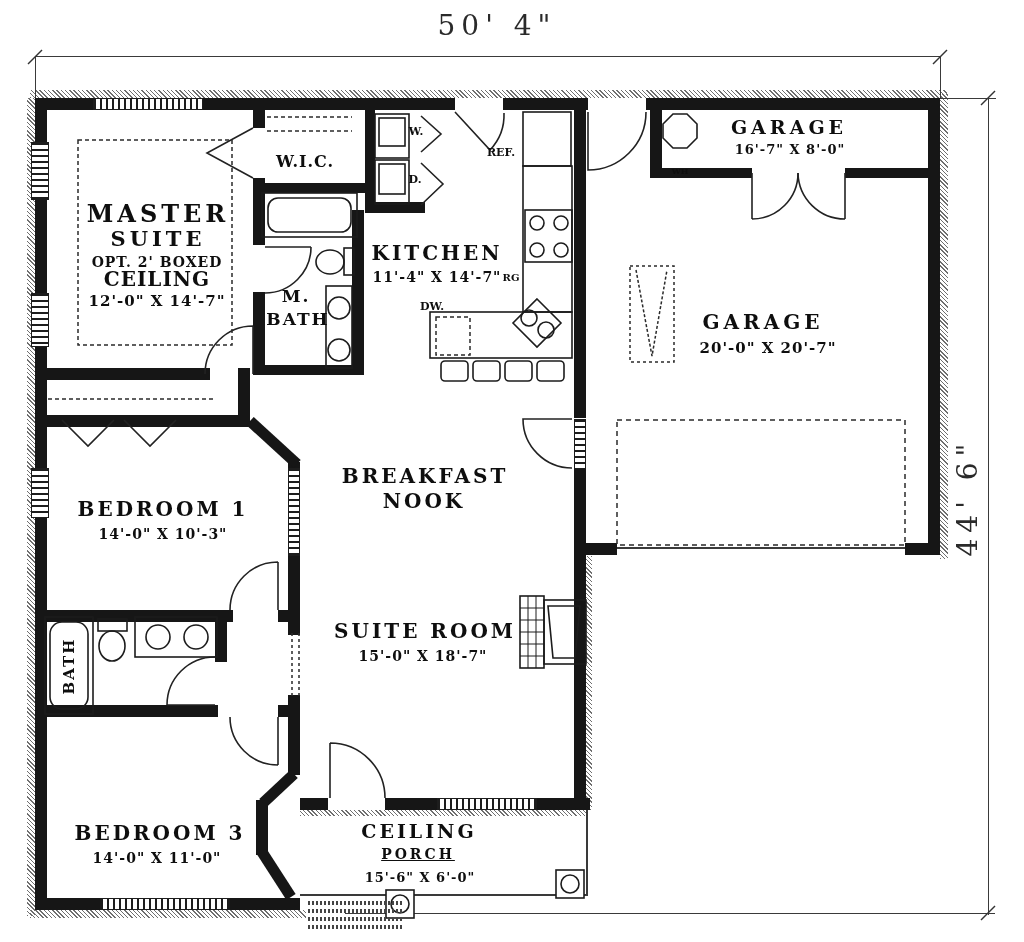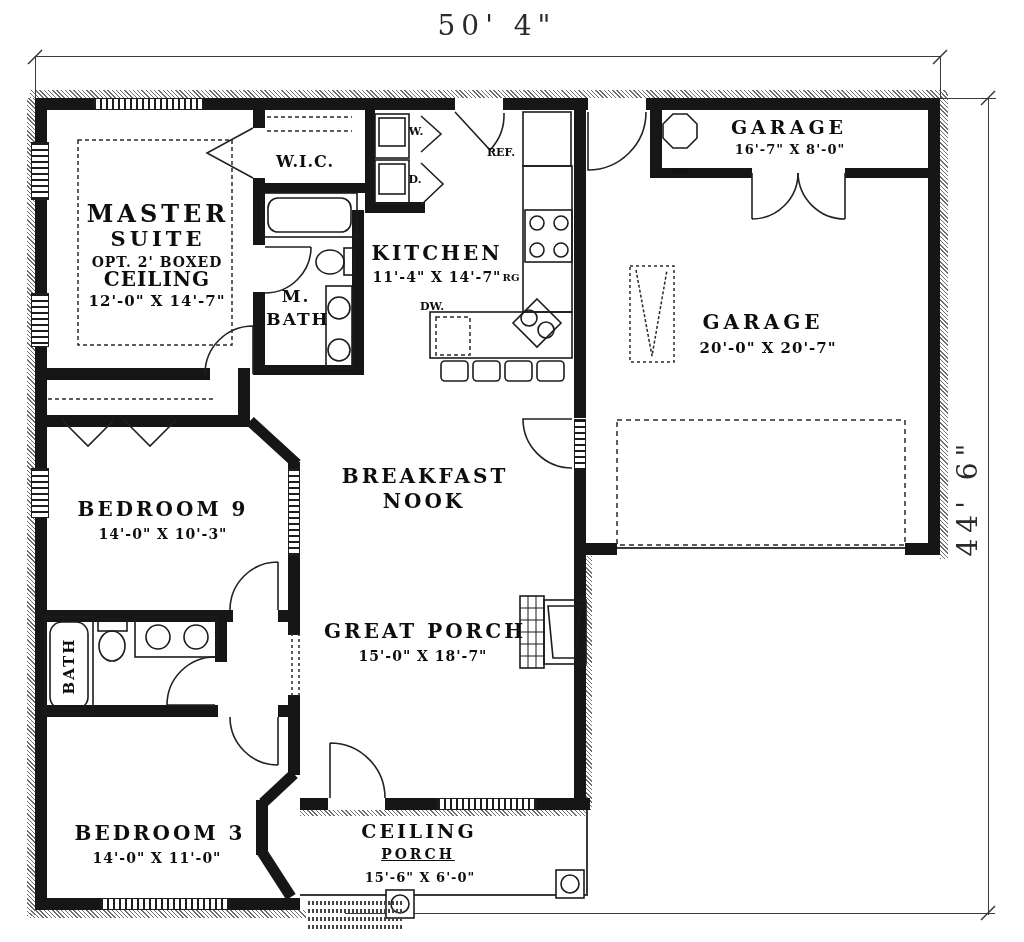--- a/index.html
+++ b/index.html
@@ -208,27 +208,27 @@
   <div class="lbl" style="left:416px;top:131px;font-size:11px;">W.</div>
   <div class="lbl" style="left:415px;top:179px;font-size:11px;">D.</div>
   <div class="lbl" style="left:680px;top:131px;font-size:8px;margin-top:40px;">WH</div>
 
   <div class="lbl" style="left:789px;top:127px;font-size:19px;letter-spacing:4px;">GARAGE</div>
   <div class="lbl" style="left:790px;top:149px;font-size:13px;letter-spacing:1px;">16'-7" X 8'-0"</div>
 
   <div class="lbl" style="left:763px;top:322px;font-size:20px;letter-spacing:4px;">GARAGE</div>
   <div class="lbl" style="left:768px;top:348px;font-size:15px;letter-spacing:1px;">20'-0" X 20'-7"</div>
 
-  <div class="lbl" style="left:163px;top:509px;font-size:20px;letter-spacing:3px;">BEDROOM 9</div>
+  <div class="lbl" style="left:163px;top:509px;font-size:20px;letter-spacing:3px;">BEDROOM 1</div>
   <div class="lbl" style="left:163px;top:534px;font-size:14px;letter-spacing:1px;">14'-0" X 10'-3"</div>
 
   <div class="lbl" style="left:425px;top:476px;font-size:20px;letter-spacing:3px;">BREAKFAST</div>
   <div class="lbl" style="left:424px;top:501px;font-size:20px;letter-spacing:3px;">NOOK</div>
 
-  <div class="lbl" style="left:425px;top:631px;font-size:20px;letter-spacing:3px;">GREAT PORCH</div>
+  <div class="lbl" style="left:425px;top:631px;font-size:20px;letter-spacing:3px;">SUITE ROOM</div>
   <div class="lbl" style="left:423px;top:656px;font-size:14px;letter-spacing:1px;">15'-0" X 18'-7"</div>
 
   <div class="lbl rot" style="left:69px;top:666px;font-size:15px;letter-spacing:2px;">BATH</div>
 
   <div class="lbl" style="left:160px;top:833px;font-size:20px;letter-spacing:3px;">BEDROOM 3</div>
   <div class="lbl" style="left:157px;top:858px;font-size:14px;letter-spacing:1px;">14'-0" X 11'-0"</div>
 
   <div class="lbl" style="left:419px;top:831px;font-size:19px;letter-spacing:3px;">CEILING</div>
   <div class="lbl" style="left:418px;top:854px;font-size:14px;letter-spacing:3px;text-decoration:underline;">PORCH</div>
   <div class="lbl" style="left:420px;top:877px;font-size:13px;letter-spacing:1px;">15'-6" X 6'-0"</div>

